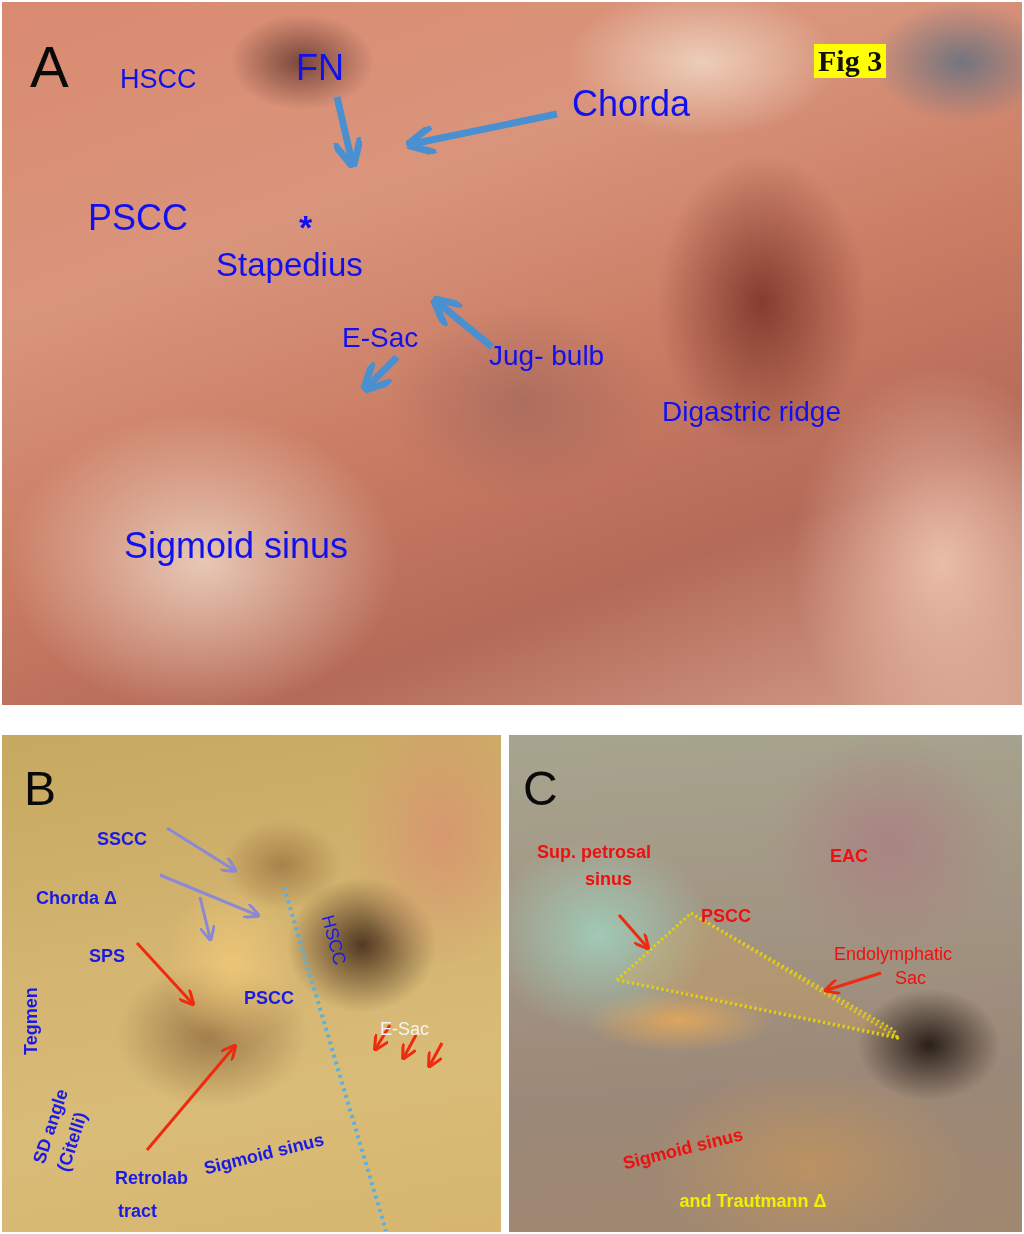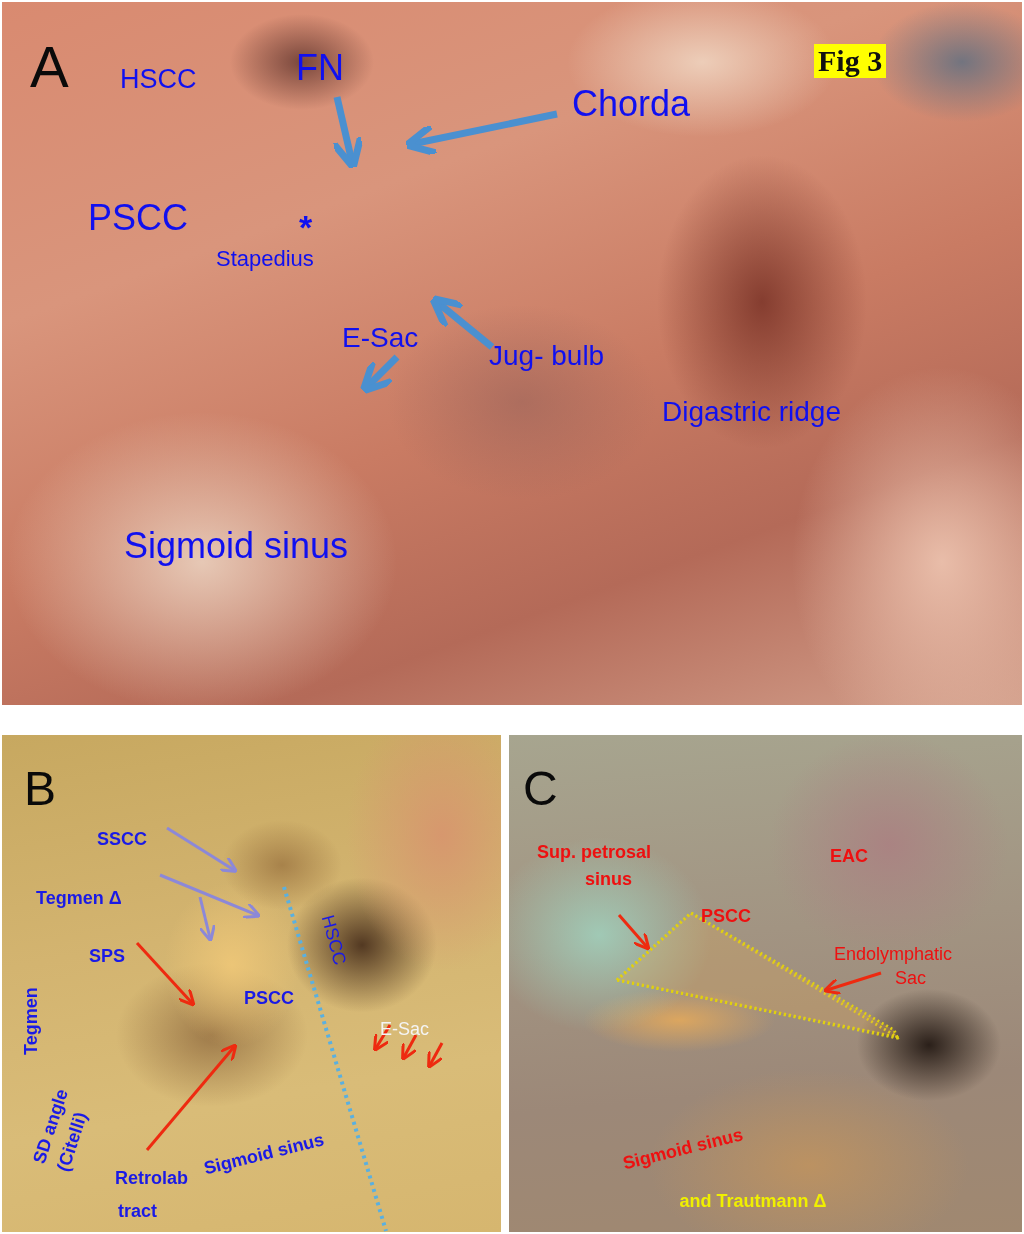--- a/index.html
+++ b/index.html
@@ -56,21 +56,21 @@
 
     <line x1="395" y1="355" x2="365" y2="385" stroke="#4a90d0" stroke-width="7" marker-end="url(#ah-blue)"></line>
   </svg>
 
   <span class="lbl panel-letter" style="left:28px;top:36px;">A</span>
   <span class="lbl blue-a" style="left:118px;top:64px;font-size:27px;">HSCC</span>
   <span class="lbl blue-a" style="left:294px;top:48px;font-size:36px;">FN</span>
   <span class="lbl blue-a" style="left:570px;top:84px;font-size:36px;">Chorda</span>
   <span class="lbl blue-a" style="left:86px;top:198px;font-size:36px;">PSCC</span>
   <span class="lbl blue-a" style="left:297px;top:208px;font-size:34px;font-weight:bold;">*</span>
-  <span class="lbl blue-a" style="left:214px;top:246px;font-size:22px;">Stapedius</span>
+  <span class="lbl blue-a" style="left:214px;top:246px;font-size:33px;">Stapedius</span>
   <span class="lbl blue-a" style="left:340px;top:322px;font-size:28px;">E-Sac</span>
   <span class="lbl blue-a" style="left:487px;top:340px;font-size:28px;">Jug- bulb</span>
   <span class="lbl blue-a" style="left:660px;top:396px;font-size:28px;">Digastric ridge</span>
   <span class="lbl blue-a" style="left:122px;top:526px;font-size:36px;">Sigmoid sinus</span>
 
   <span class="lbl fig-badge" style="left:812px;top:18px;margin-top:24px;">Fig 3</span>
 </div>
 
 <div id="panel-b" class="panel">
   <svg class="overlay" width="499" height="497">
@@ -94,21 +94,21 @@
 
     <line x1="388" y1="290" x2="374" y2="313" stroke="#ee2a10" stroke-width="3" marker-end="url(#ah-red)"></line>
     <line x1="414" y1="300" x2="402" y2="322" stroke="#ee2a10" stroke-width="3" marker-end="url(#ah-red)"></line>
     <line x1="440" y1="308" x2="428" y2="330" stroke="#ee2a10" stroke-width="3" marker-end="url(#ah-red)"></line>
 
     <line x1="282" y1="152" x2="384" y2="496" stroke="#5ab0e0" stroke-width="4" stroke-dasharray="3,4"></line>
   </svg>
 
   <span class="lbl panel-letter" style="left:22px;top:30px;font-size:48px;">B</span>
   <span class="lbl blue-b" style="left:95px;top:95px;">SSCC</span>
-  <span class="lbl blue-b" style="left:34px;top:154px;">Tegmen Δ</span>
+  <span class="lbl blue-b" style="left:34px;top:154px;">Chorda Δ</span>
   <span class="lbl blue-b" style="left:87px;top:212px;">SPS</span>
   <span class="lbl blue-b" style="left:20px;top:320px;transform:rotate(-90deg);transform-origin:left top;">Tegmen</span>
   <span class="lbl blue-b" style="left:242px;top:254px;">PSCC</span>
   <span class="lbl blue-b" style="left:334px;top:178px;transform:rotate(75deg);transform-origin:left top;font-weight:normal;">HSCC</span>
   <span class="lbl" style="left:378px;top:285px;color:#f4f4f4;font-size:18px;">E-Sac</span>
   <span class="lbl blue-b" style="left:28px;top:425px;transform:rotate(-72deg);transform-origin:left top;">SD angle</span>
   <span class="lbl blue-b" style="left:52px;top:433px;transform:rotate(-72deg);transform-origin:left top;">(Citelli)</span>
   <span class="lbl blue-b" style="left:200px;top:425px;transform:rotate(-14deg);transform-origin:left top;">Sigmoid sinus</span>
   <span class="lbl blue-b" style="left:92px;top:434px;margin-left:21px;">Retrolab</span>
   <span class="lbl blue-b" style="left:116px;top:460px;margin-top:7px;">tract</span>

